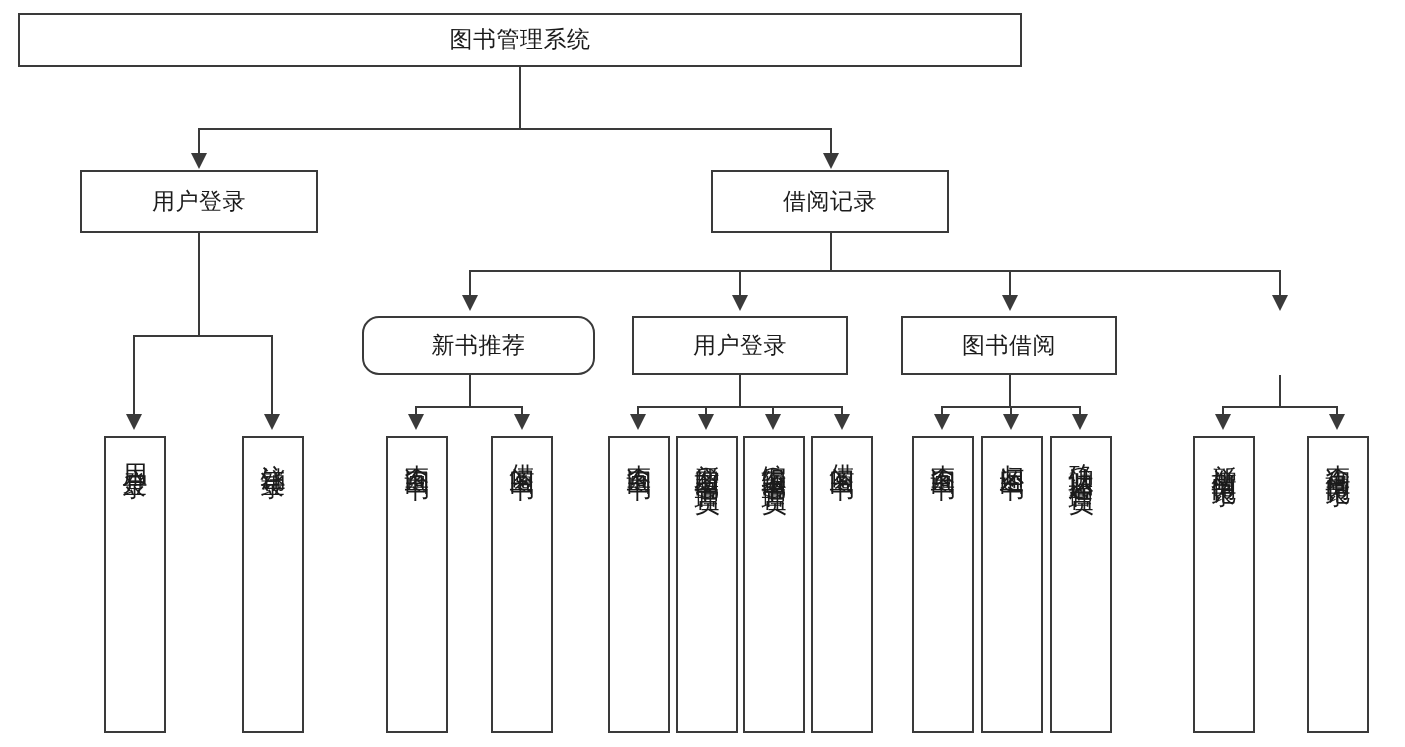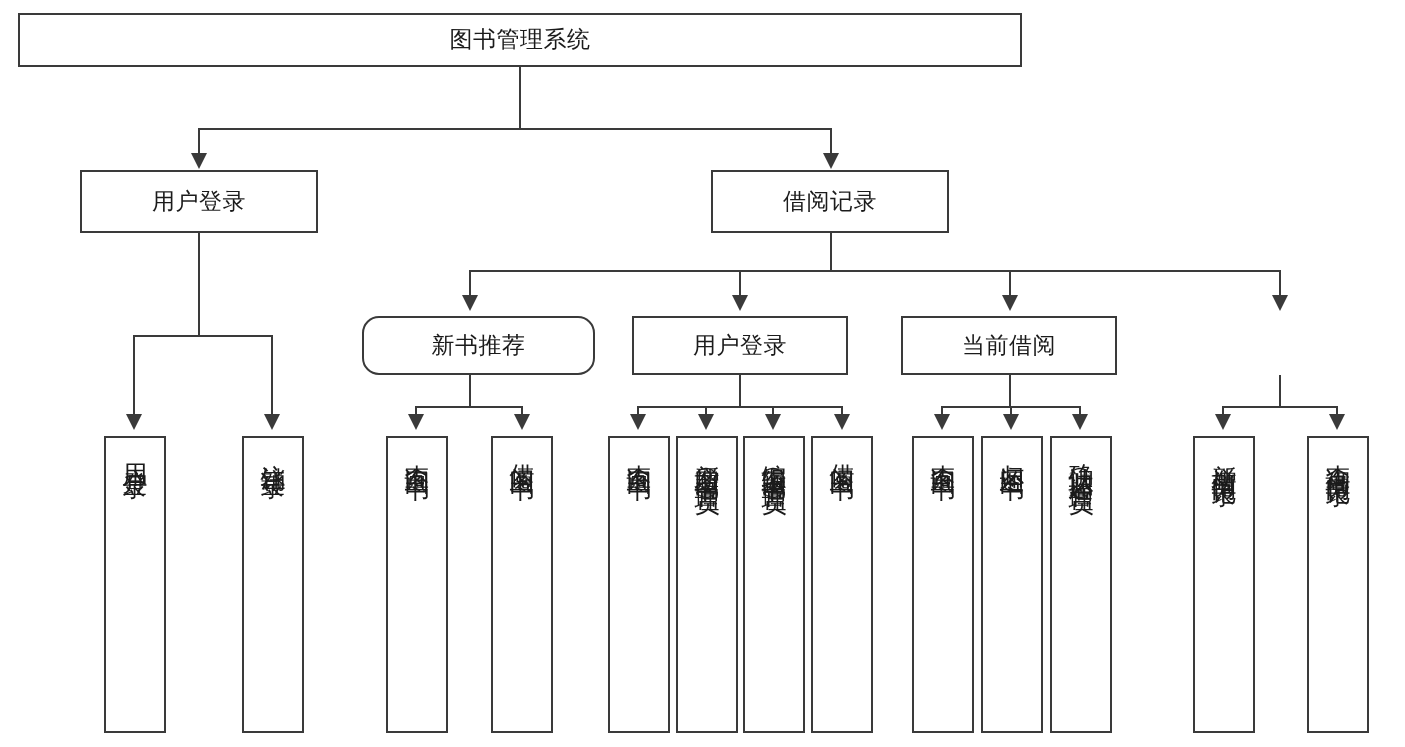--- a/index.html
+++ b/index.html
@@ -115,21 +115,21 @@
   <div class="vline" style="left:1279px;top:270px;height:27px;"></div>
   <div class="arrow" style="left:1272px;top:295px;"></div>
 
   <div class="node horizontal" style="left:362px;top:316px;width:233px;height:59px;border-radius:17px;">
     <span class="lbl">新书推荐</span>
   </div>
   <div class="node horizontal" style="left:632px;top:316px;width:216px;height:59px;">
     <span class="lbl">用户登录</span>
   </div>
   <div class="node horizontal" style="left:901px;top:316px;width:216px;height:59px;">
-    <span class="lbl">当前借阅</span>
+    <span class="lbl">图书借阅</span>
   </div>
 
   <div class="vline" style="left:469px;top:375px;height:33px;"></div>
   <div class="hline" style="left:415px;top:406px;width:107px;"></div>
   <div class="vline" style="left:415px;top:406px;height:11px;"></div>
   <div class="arrow" style="left:408px;top:414px;"></div>
   <div class="vline" style="left:521px;top:406px;height:11px;"></div>
   <div class="arrow" style="left:514px;top:414px;"></div>
 
   <div class="vline" style="left:739px;top:375px;height:33px;"></div>

